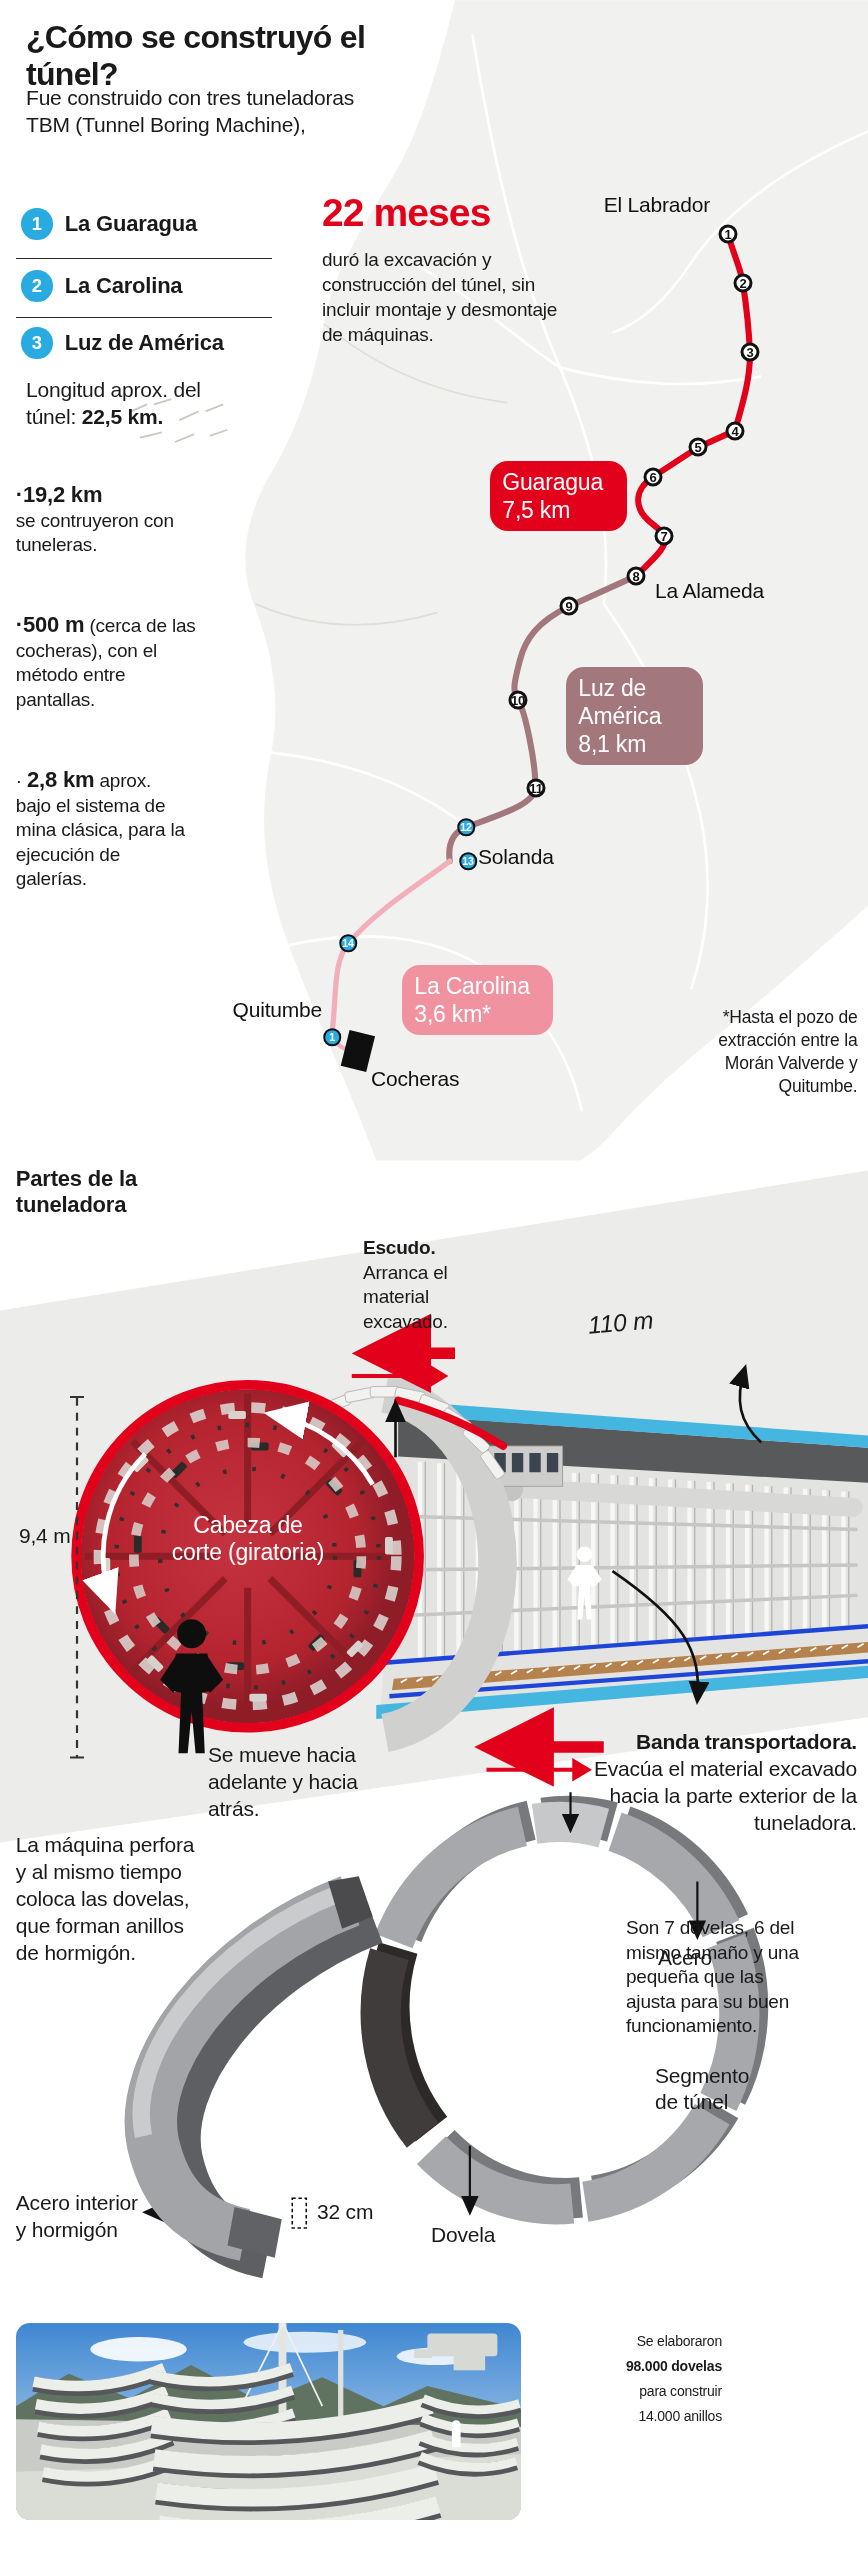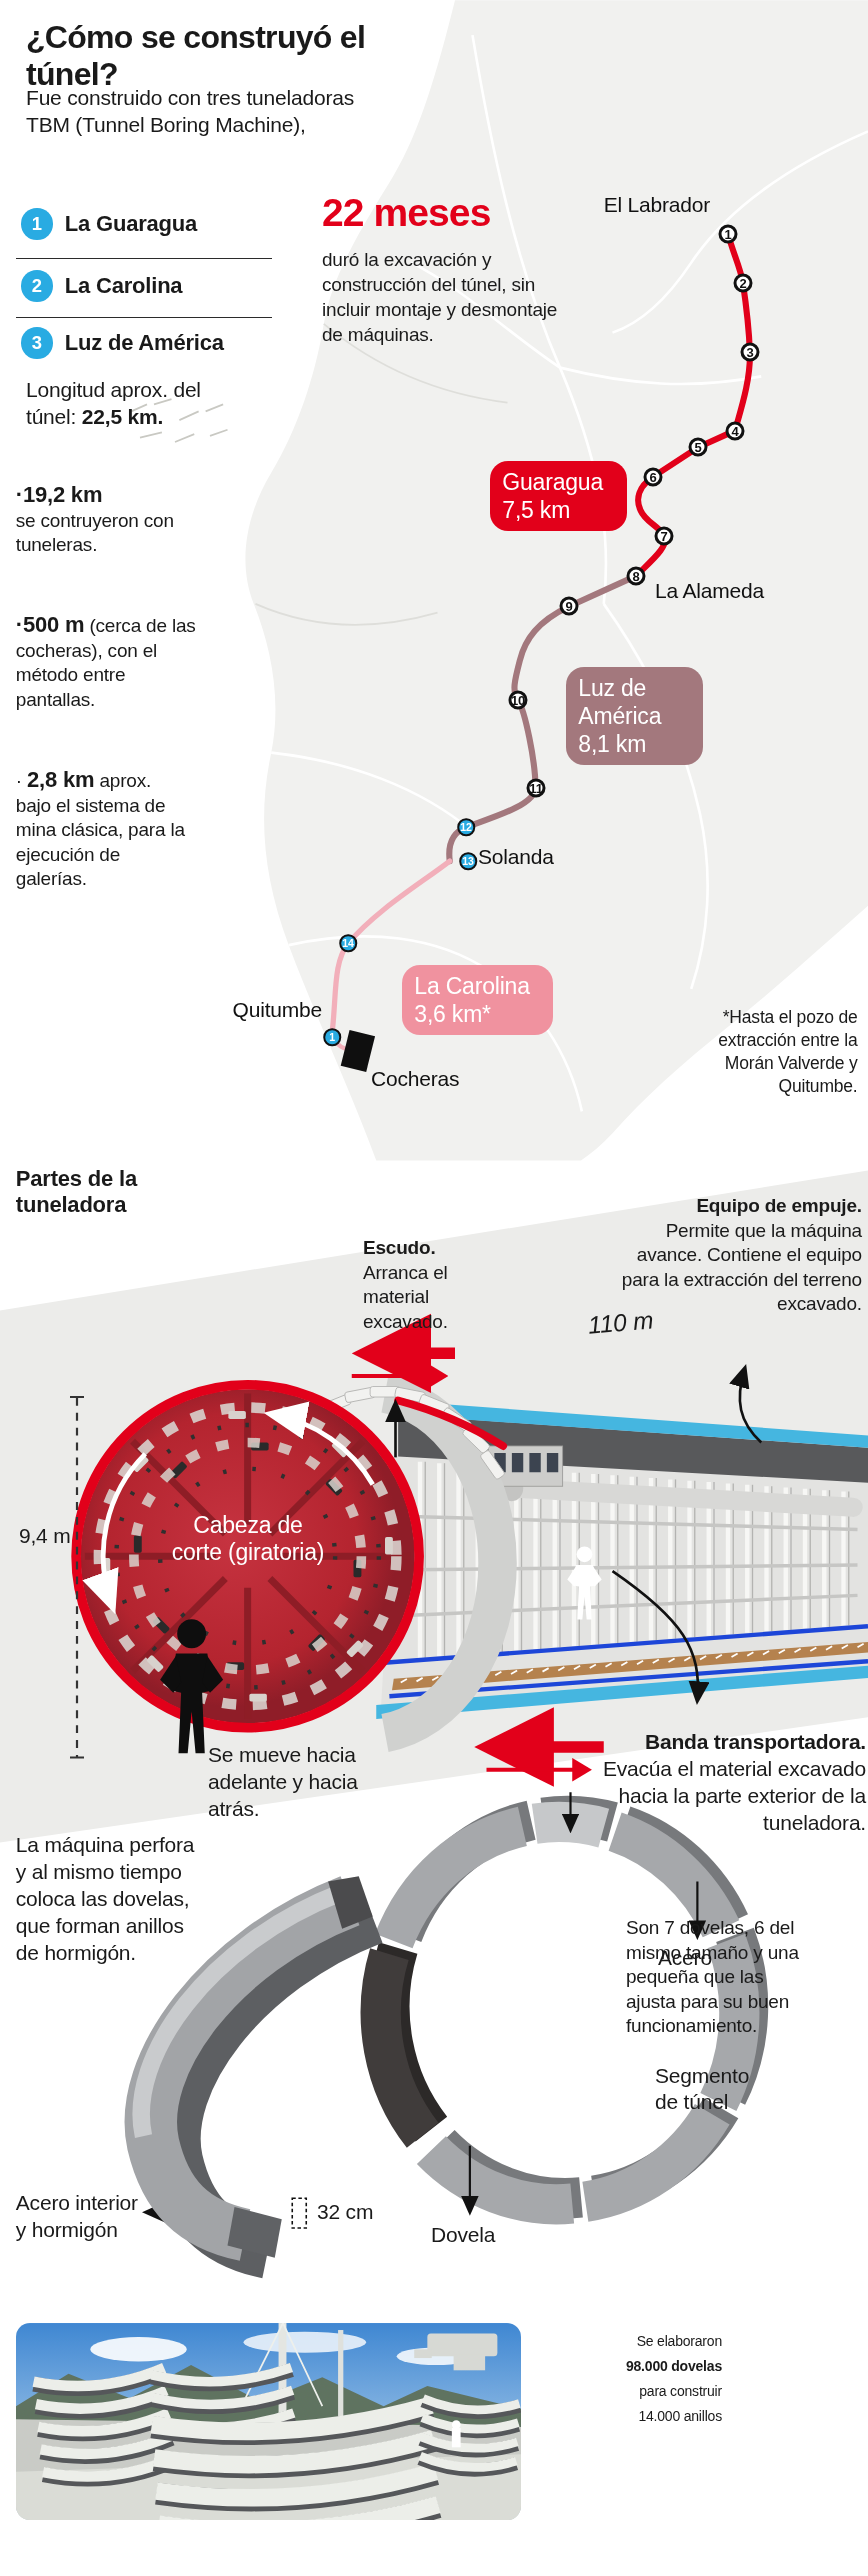--- a/index.html
+++ b/index.html
@@ -383,29 +383,25 @@
         <path d="M 12,-76 L 24,-58 L 14,-48 L 8,-56 Z"></path>
       </g>
   </svg>
 
   <div class="abs sec-head" style="left:15.8px;top:1166px;width:158px">Partes de la tuneladora</div>
 
   <div class="abs callout" style="left:363px;top:1236px;width:127px">
     <span class="lead">Escudo.</span>
     <span>Arranca el material excavado.</span>
   </div>
-  <div class="abs callout right" style="right:6.1px;top:1194px;width:263px">
-    <span class="lead">Equipo de empuje.</span><br>
-    <span>Permite que la máquina avance. Contiene el equipo para la extracción del terreno excavado.</span>
-  </div>
   <div class="abs m110" style="left:588px;top:1309px">110 m</div>
   <div class="abs dim" style="left:19px;top:1524px">9,4 m</div>
   <div class="abs cutter-label" style="left:171px;top:1512px;width:154px">Cabeza de corte (giratoria)</div>
   <div class="abs callout" style="left:208px;top:1741px;width:184px;font-size:21px;line-height:27px">Se mueve hacia adelante y hacia atrás.</div>
-  <div class="abs callout right" style="right:2px;top:1728px;width:298px;font-size:21px;line-height:27px">
+  <div class="abs callout right" style="right:11px;top:1728px;width:298px;font-size:21px;line-height:27px">
     <span class="lead">Banda transportadora.</span><br>
     <span>Evacúa el material excavado hacia la parte exterior de la tuneladora.</span>
   </div>
 
   <svg id="ring-svg" width="868" height="543" viewBox="0 2040 992 620" style="top:1785px">
     <defs>
       <marker id="mk2" markerWidth="9" markerHeight="8" refX="7" refY="4" orient="auto">
           <path d="M0,0 L9,4 L0,8 Z" fill="#111"></path>
         </marker>
     </defs>

